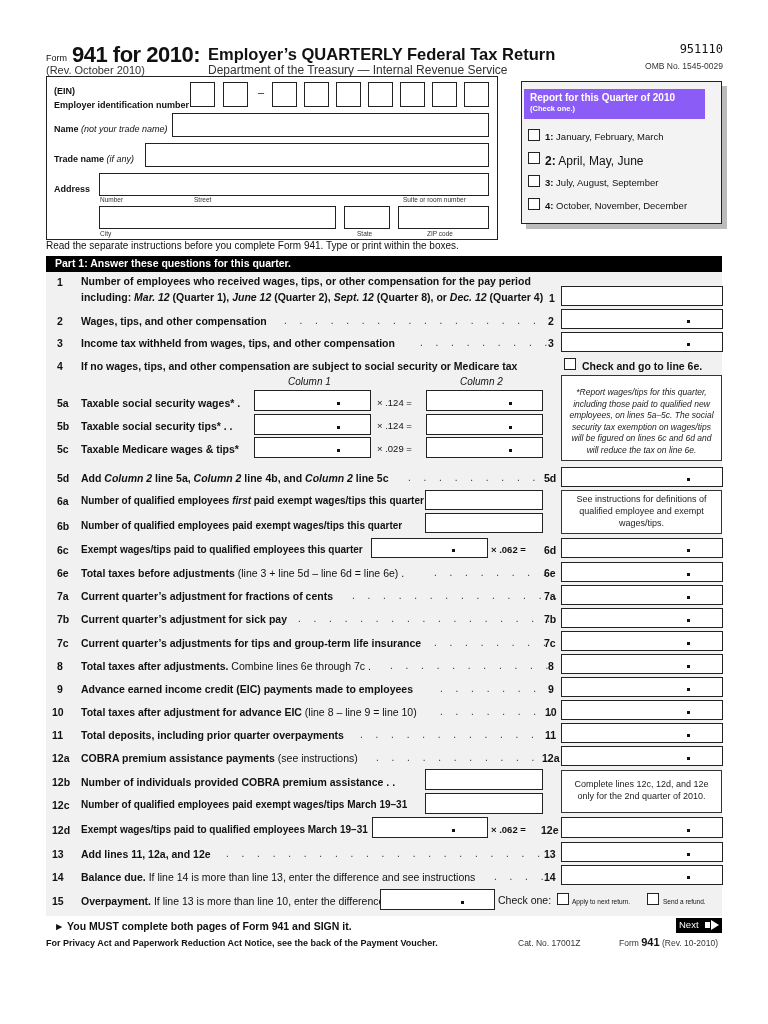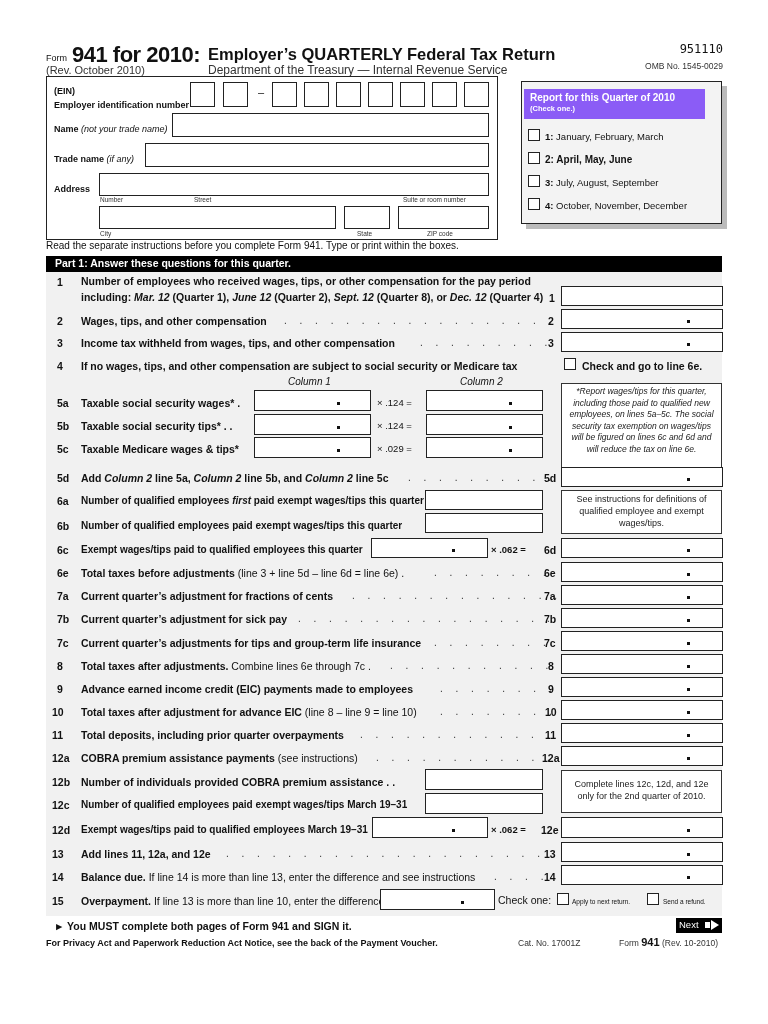--- a/index.html
+++ b/index.html
@@ -61,21 +61,21 @@
 <div class="tiny" style="left:427px;top:230px;">ZIP code</div>
 
 <div class="abs" style="left:521px;top:81px;width:201px;height:143px;border:1.5px solid #222;background:#f3f3f3;box-shadow:5px 5px 0 #bbb;"></div>
 <div class="abs" style="left:524px;top:89px;width:181px;height:30px;background:#8b5cf6;color:#fff;padding:3px 6px;">
   <div style="font-size:10px;font-weight:bold;">Report for this Quarter of 2010</div>
   <div style="font-size:7.5px;font-weight:bold;margin-top:1px;">(Check one.)</div>
 </div>
 <div class="chk" style="left:528px;top:129px;"></div>
 <div class="abs" style="left:545px;top:131px;font-size:9.5px;"><b>1:</b> <span>January, February, March</span></div>
 <div class="chk" style="left:528px;top:152px;"></div>
-<div class="abs" style="left:545px;top:154px;font-size:10px;font-weight:bold;"><b>2:</b> <span>April, May, June</span></div>
+<div class="abs" style="left:545px;top:154px;font-size:12px;"><b>2:</b> <span>April, May, June</span></div>
 <div class="chk" style="left:528px;top:175px;"></div>
 <div class="abs" style="left:545px;top:177px;font-size:9.5px;"><b>3:</b> <span>July, August, September</span></div>
 <div class="chk" style="left:528px;top:198px;"></div>
 <div class="abs" style="left:545px;top:200px;font-size:9.5px;"><b>4:</b> <span>October, November, December</span></div>
 
 <div class="abs" style="left:46px;top:240px;font-size:10px;">Read the separate instructions before you complete Form 941. Type or print within the boxes.</div>
 
 <div class="abs" style="left:46px;top:256px;width:676px;height:660px;background:#f1f1f1;"></div>
 <div class="abs" style="left:46px;top:256px;width:676px;height:16px;background:#000;color:#fff;font-size:10.5px;font-weight:bold;padding:1px 0 0 9px;">Part 1: Answer these questions for this quarter.</div>
 
@@ -132,24 +132,24 @@
 <div class="num" style="top:443px;">5c</div>
 <div class="lbl" style="left:81px;top:443px;">Taxable Medicare wages &amp; tips*</div>
 <div class="box" style="left:254px;top:437px;width:117px;height:21px;">
     <div class="dot" style="right:30px;top:11px;"></div>
   </div>
 <div class="abs" style="left:377px;top:443px;font-size:9.5px;">× .029 =</div>
 <div class="box" style="left:426px;top:437px;width:117px;height:21px;">
     <div class="dot" style="right:30px;top:11px;"></div>
   </div>
 
-<div class="note it" style="left:561px;top:375px;width:161px;height:86px;padding:2px 3px;font-size:8.5px;line-height:11.5px;margin-top:8px;">*Report wages/tips for this quarter, including those paid to qualified new employees, on lines 5a–5c. The social security tax exemption on wages/tips will be figured on lines 6c and 6d and will reduce the tax on line 6e.</div>
+<div class="note it" style="left:561px;top:375px;width:161px;height:86px;padding:11px 3px;font-size:8.5px;line-height:11.5px;">*Report wages/tips for this quarter, including those paid to qualified new employees, on lines 5a–5c. The social security tax exemption on wages/tips will be figured on lines 6c and 6d and will reduce the tax on line 6e.</div>
 
 <div class="num" style="top:472px;">5d</div>
-<div class="lbl" style="left:81px;top:472px;"><span>Add </span><i>Column 2</i><span> line 5a, </span><i>Column 2</i><span> line 5b, and </span><i>Column 2</i><span> line 5c</span></div>
+<div class="lbl" style="left:81px;top:472px;"><span>Add </span><i>Column 2</i><span> line 5a, </span><i>Column 2</i><span> line 4b, and </span><i>Column 2</i><span> line 5c</span></div>
 <div class="leaders" style="left:408px;top:472px;">. . . . . . . . . .</div>
 <div class="lbl" style="left:544px;top:472px;">5d</div>
 <div class="box" style="left:561px;top:467px;width:162px;height:20px;">
     <div class="dot" style="right:32px;top:10px;"></div>
   </div>
 
 <div class="num" style="top:495px;">6a</div>
 <div class="lbl" style="left:81px;top:495px;font-size:10px;"><span>Number of qualified employees </span><i>first</i><span> paid exempt wages/tips this quarter</span></div>
 <div class="box" style="left:425px;top:490px;width:118px;height:20px;"></div>
 

